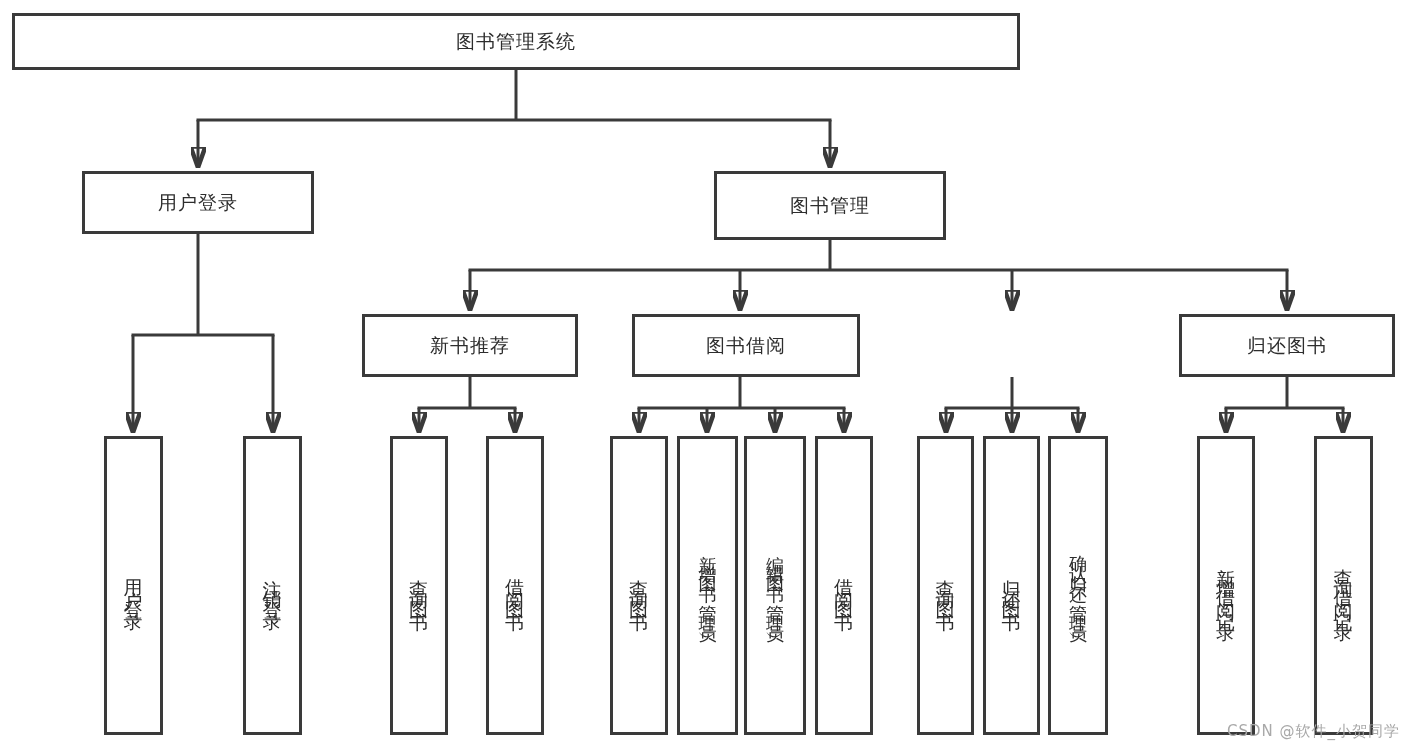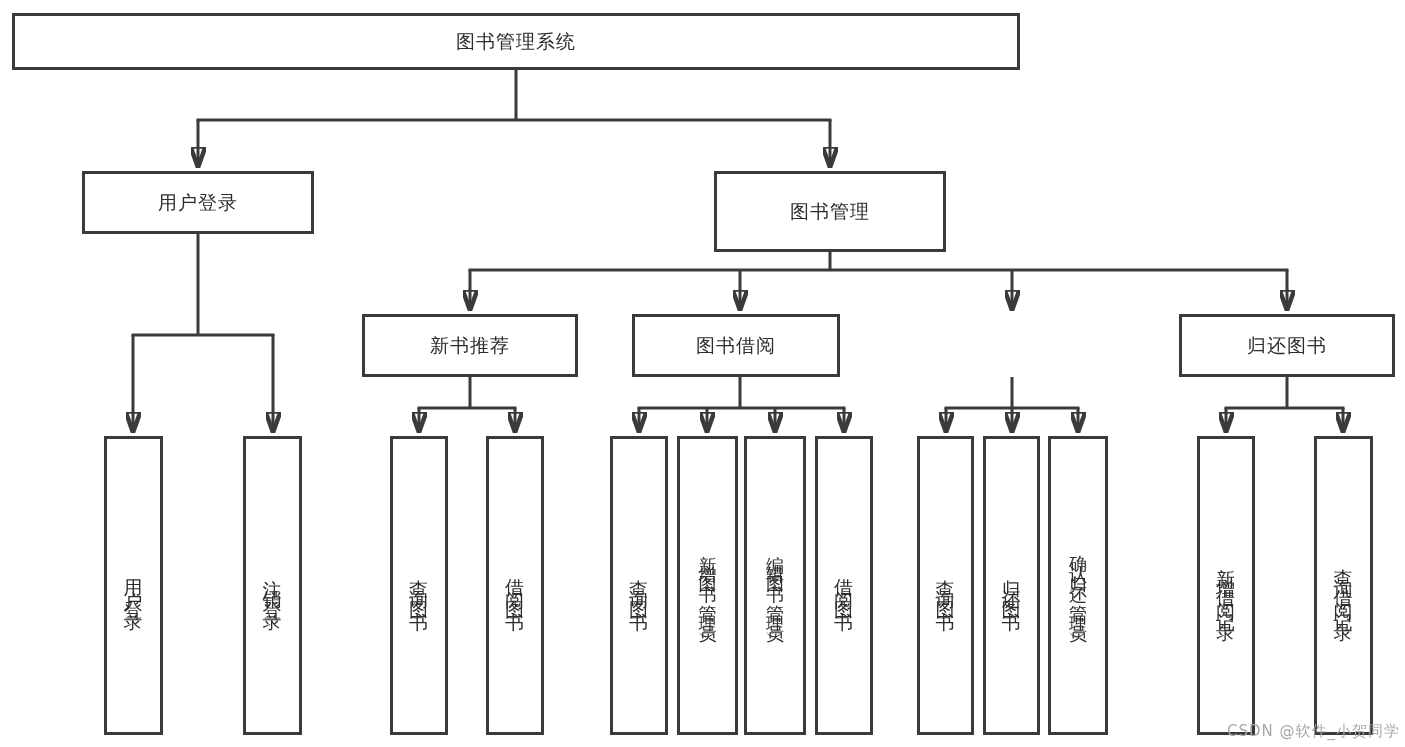--- a/index.html
+++ b/index.html
@@ -118,28 +118,28 @@
     </g>
   </svg>
 
   <div class="node node-root" style="left:12px;top:13px;width:1008px;height:57px;">
     <span>图书管理系统</span>
   </div>
 
   <div class="node" style="left:82px;top:171px;width:232px;height:63px;">
     <span>用户登录</span>
   </div>
-  <div class="node" style="left:714px;top:171px;width:232px;height:81px;">
+  <div class="node" style="left:714px;top:171px;width:232px;height:69px;">
     <span>图书管理</span>
   </div>
 
   <div class="node" style="left:362px;top:314px;width:216px;height:63px;">
     <span>新书推荐</span>
   </div>
-  <div class="node" style="left:632px;top:314px;width:208px;height:63px;">
+  <div class="node" style="left:632px;top:314px;width:228px;height:63px;">
     <span>图书借阅</span>
   </div>
   <div class="node" style="left:1179px;top:314px;width:216px;height:63px;">
     <span>归还图书</span>
   </div>
 
   <div class="leaf" style="left:104px;width:59px;">
     <span class="v-label">用户登录</span>
   </div>
   <div class="leaf" style="left:243px;width:59px;">

